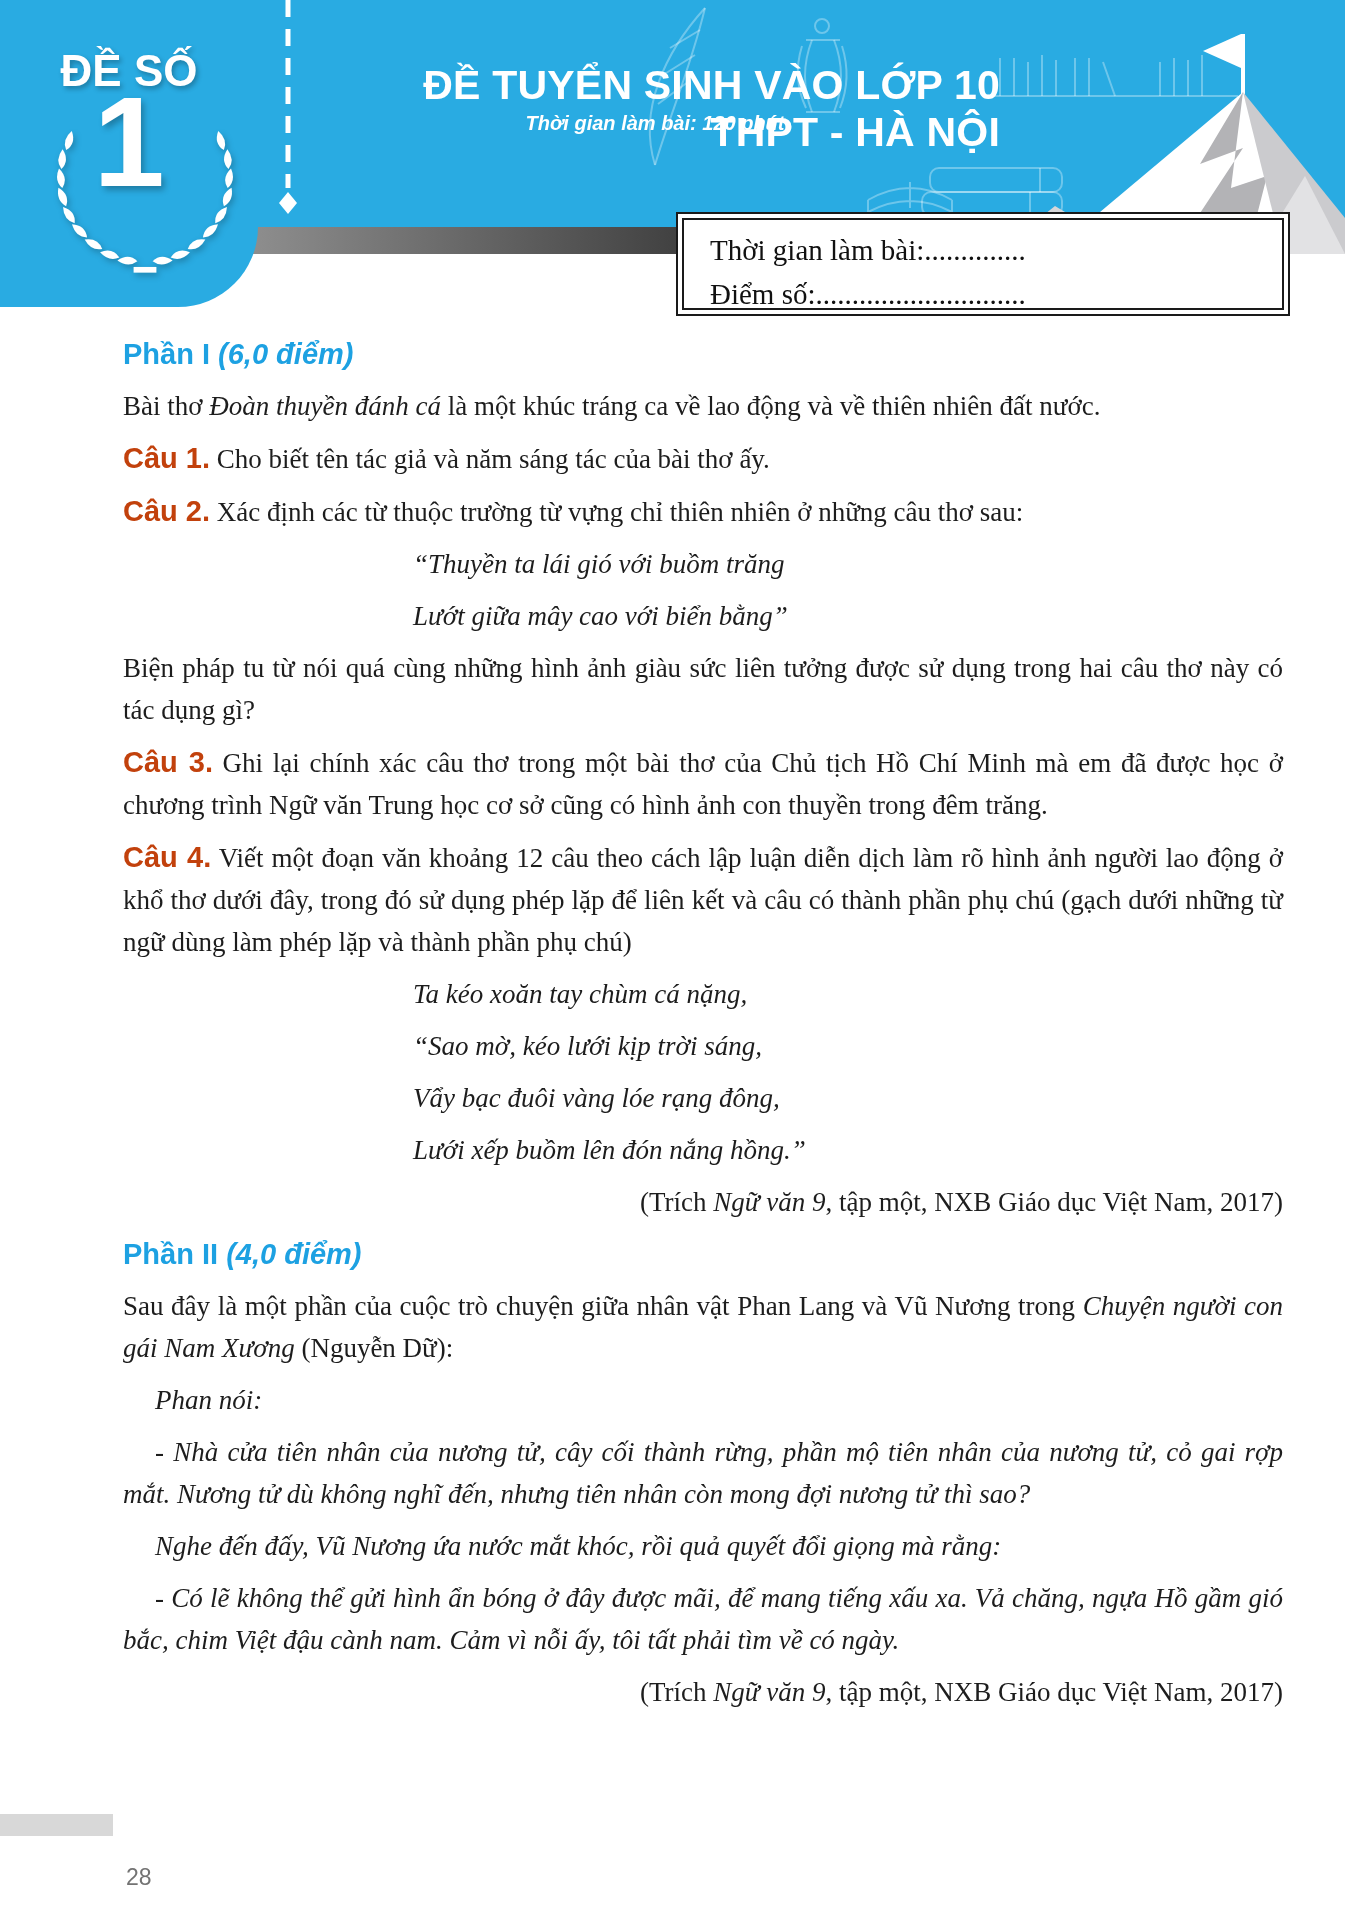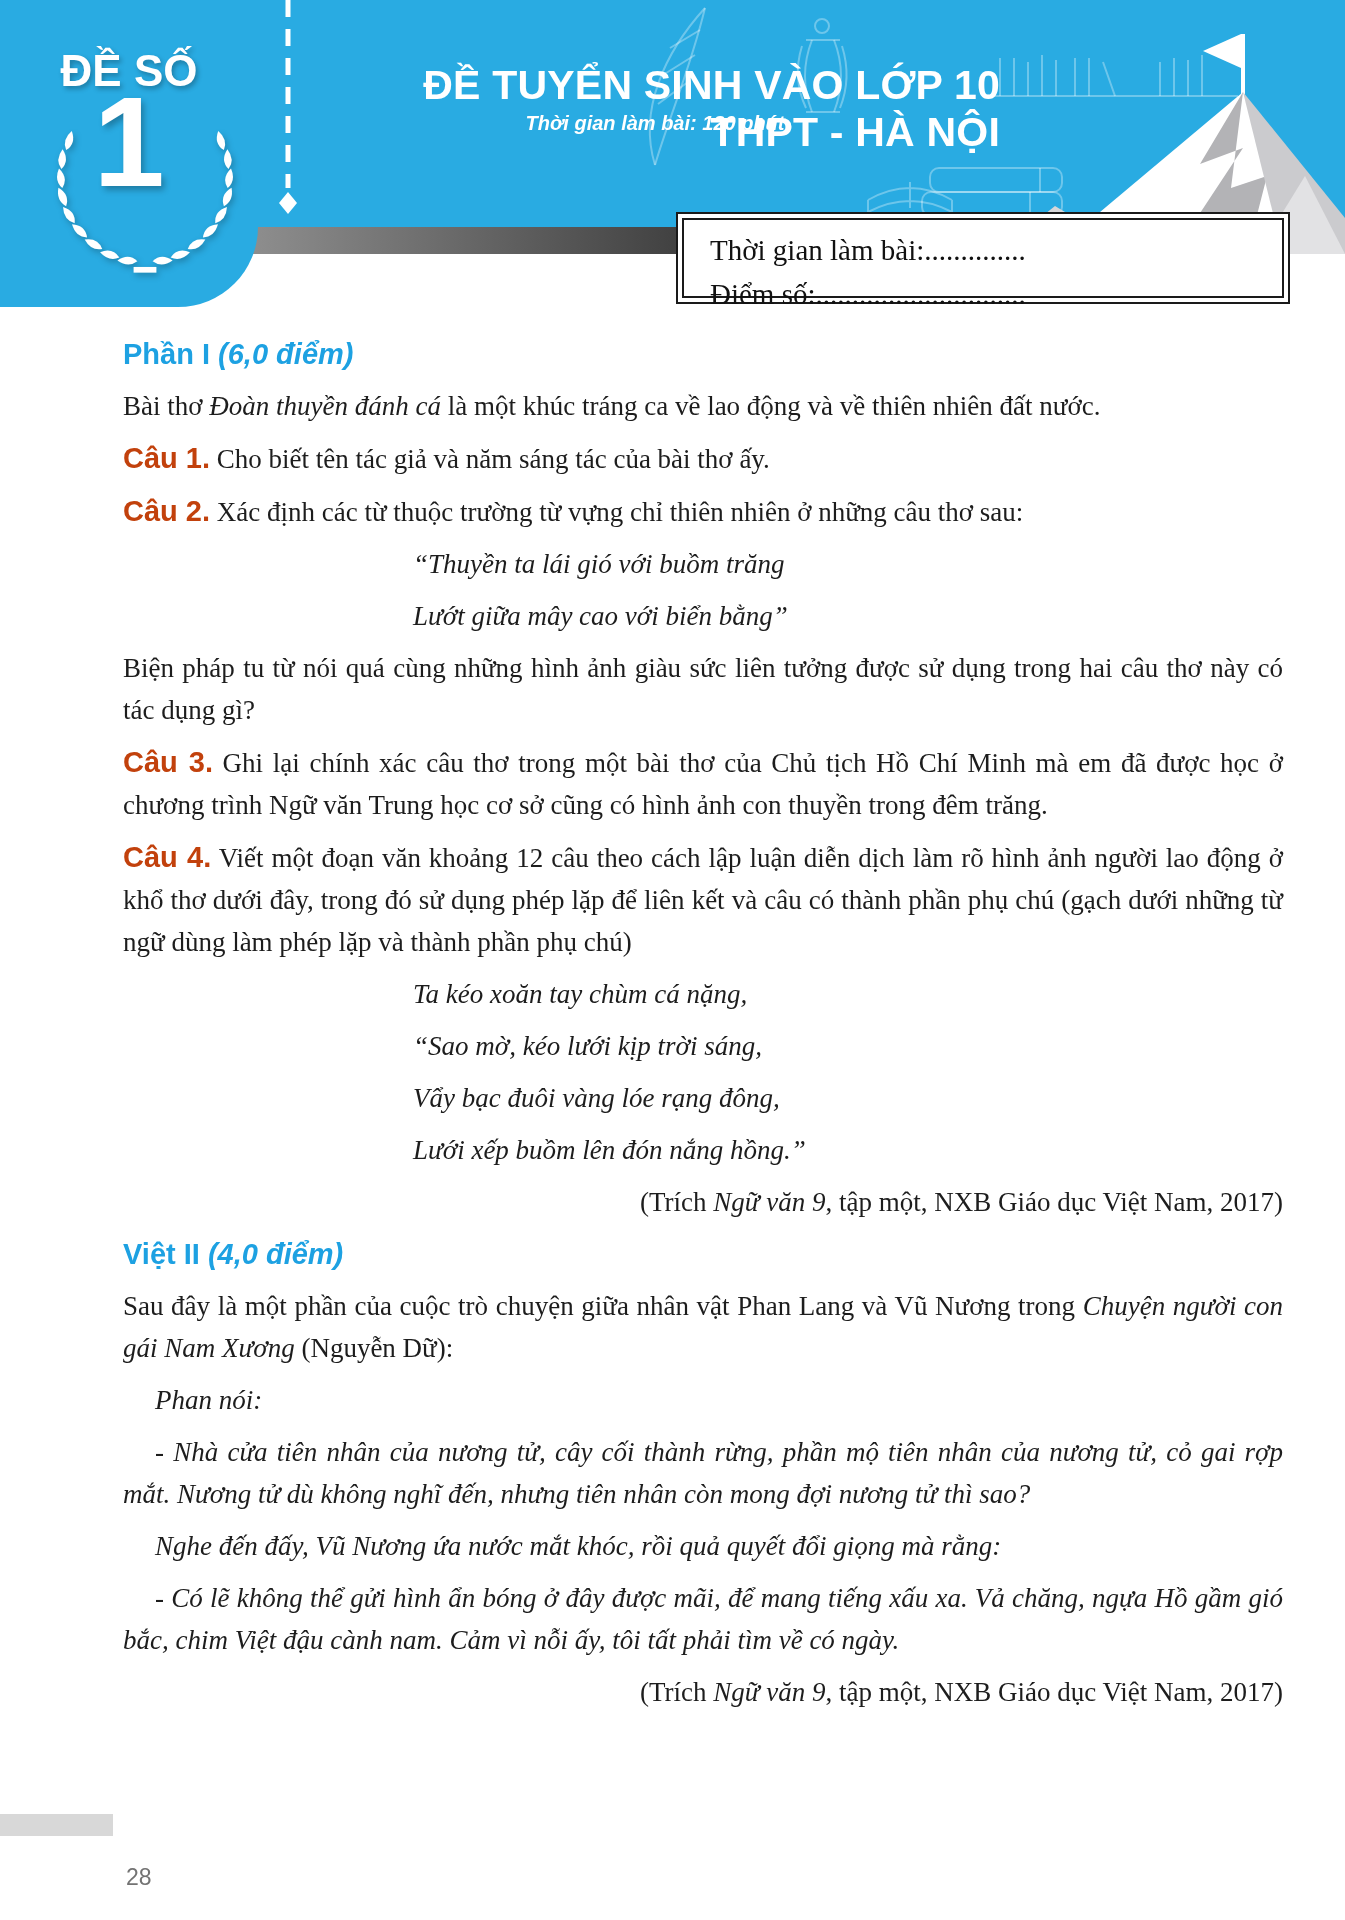--- a/index.html
+++ b/index.html
@@ -26,21 +26,21 @@
   
   .badge-label{position:absolute;top:46px;left:0;width:258px;text-align:center;z-index:4;
              color:#fff;font-family:"Liberation Sans",sans-serif;font-weight:bold;font-size:44px;
              text-shadow:2px 3px 5px rgba(0,0,0,.28);}
   .badge-number{position:absolute;top:78px;left:0;width:258px;text-align:center;z-index:4;
              color:#fff;font-family:"Liberation Sans",sans-serif;font-weight:bold;font-size:128px;
              line-height:128px;text-shadow:3px 4px 6px rgba(0,0,0,.28);}
   .wreath{position:absolute;top:128px;left:50px;z-index:4;filter:drop-shadow(2px 3px 3px rgba(0,0,0,.25));}
 
   
-  .score-box{position:absolute;top:212px;left:676px;width:614px;height:92px;z-index:5;
+  .score-box{position:absolute;top:212px;left:676px;width:614px;height:104px;z-index:5;
              border:2px solid #1a1a1a;padding:4px;box-sizing:border-box;background:#fff;}
   .score-box-inner{width:100%;height:100%;border:2px solid #1a1a1a;box-sizing:border-box;
              padding:8px 0 0 26px;font-size:29px;line-height:44px;color:#111;}
 
   
   .content{position:absolute;top:323px;left:113px;width:1180px;font-size:27px;line-height:42px;}
   .content p{margin:10px;text-align:justify;}
   .section-head{font-family:"Liberation Sans",sans-serif;font-weight:bold;font-size:29px;
              color:#1da1e2;text-align:left !important;}
   .section-points{font-weight:bold;font-style:italic;}
@@ -198,21 +198,21 @@
     <p class="verse">Ta kéo xoăn tay chùm cá nặng,</p>
     <p class="verse">“Sao mờ, kéo lưới kịp trời sáng,</p>
     <p class="verse">Vẩy bạc đuôi vàng lóe rạng đông,</p>
     <p class="verse">Lưới xếp buồm lên đón nắng hồng.”</p>
 
     <p class="cite">
       <span>(Trích </span><span class="it">Ngữ văn 9</span><span>, tập một, NXB Giáo dục Việt Nam, 2017)</span>
     </p>
 
     <p class="section-head">
-      <span>Việt II</span>
+      <span>Phần II</span>
       <span class="section-points">(4,0 điểm)</span>
     </p>
 
     <p>
       <span>Sau đây là một phần của cuộc trò chuyện giữa nhân vật Phan Lang và Vũ Nương trong </span><span class="it">Chuyện người con gái Nam Xương</span><span> (Nguyễn Dữ):</span>
     </p>
 
     <p class="dialog">Phan nói:</p>
     <p class="dialog">- Nhà cửa tiên nhân của nương tử, cây cối thành rừng, phần mộ tiên nhân của nương tử, cỏ gai rợp mắt. Nương tử dù không nghĩ đến, nhưng tiên nhân còn mong đợi nương tử thì sao?</p>
     <p class="dialog">Nghe đến đấy, Vũ Nương ứa nước mắt khóc, rồi quả quyết đổi giọng mà rằng:</p>

